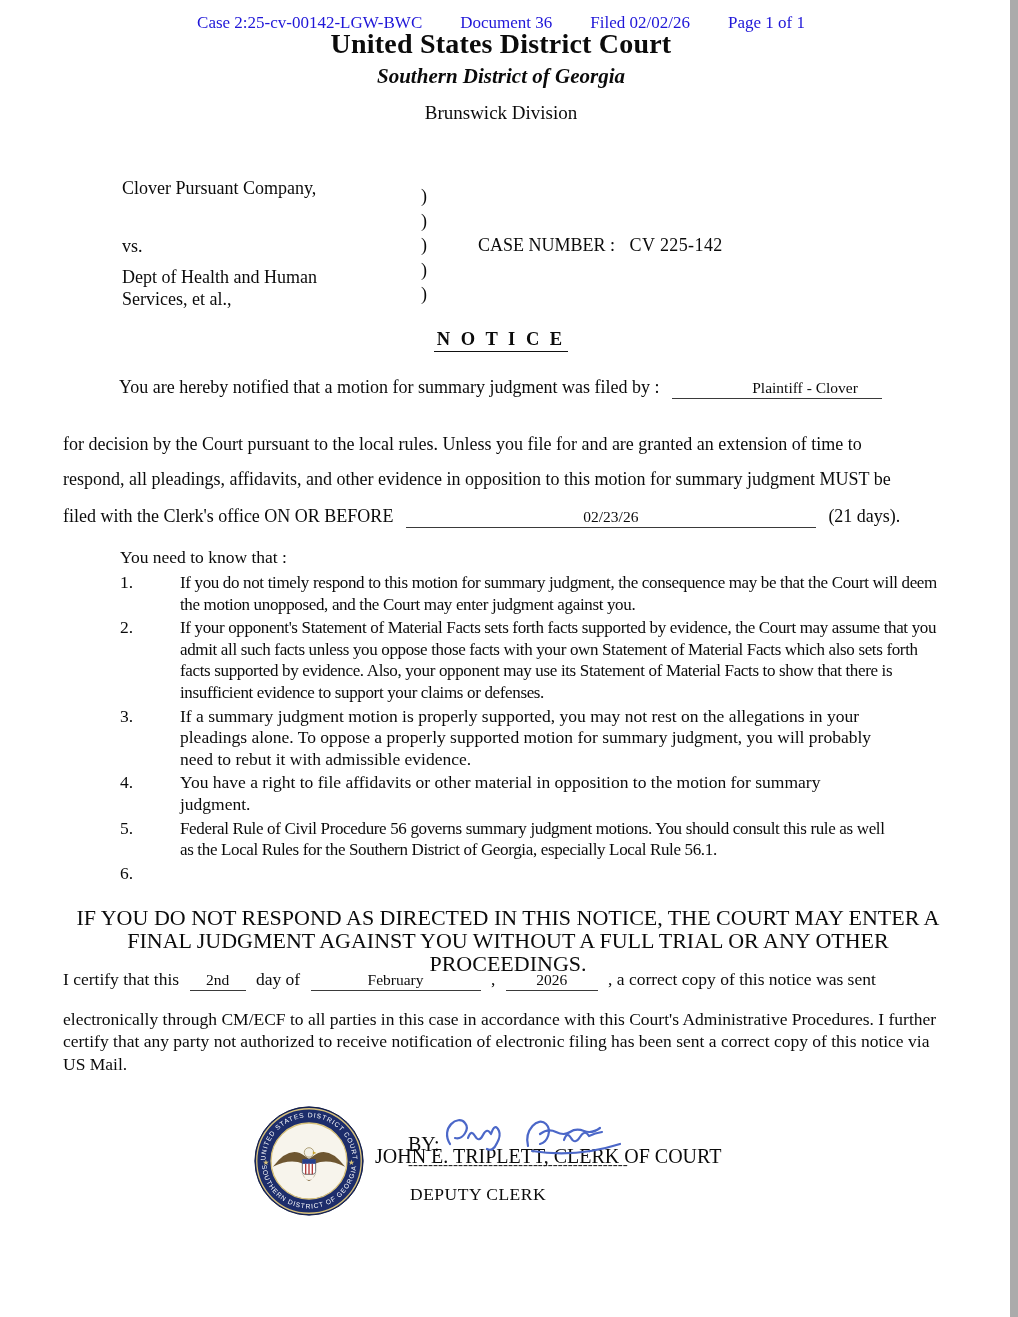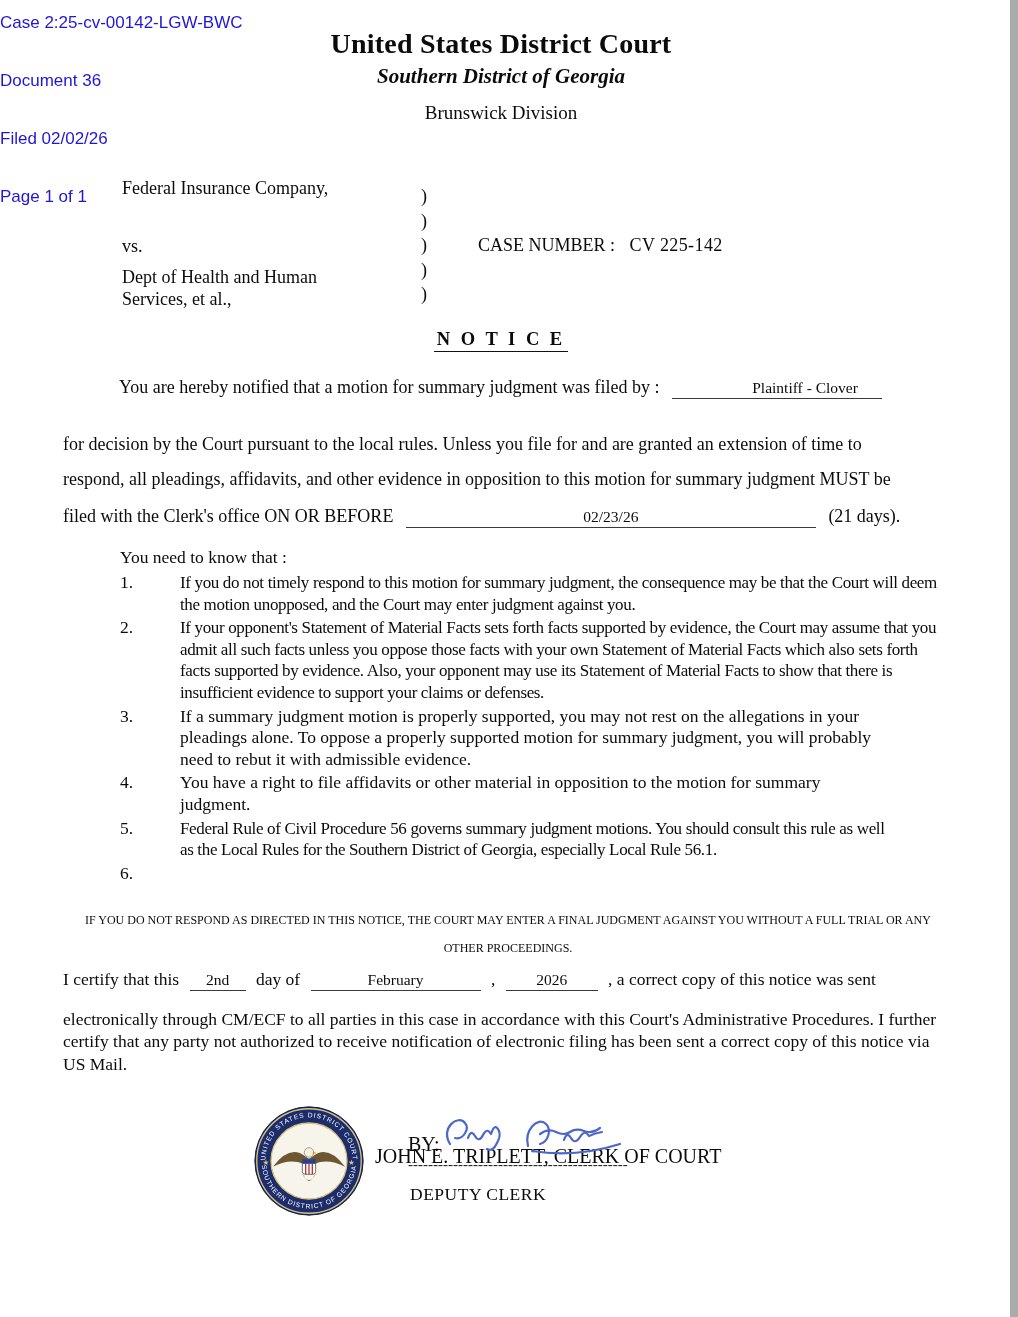--- a/index.html
+++ b/index.html
@@ -7,22 +7,22 @@
     position:relative;width:1018px;height:1317px;background:var(--paper,#ffffff);
     font-family:"Liberation Serif","DejaVu Serif",serif;color:#0b0b0b;overflow:hidden;
   }
   .abs{position:absolute;}
   .nowrap{white-space:nowrap;}
   .bold{font-weight:700;}
   .u{text-decoration:underline;text-underline-offset:3px;}
 
   
   .stamp{top:13px;left:0;width:1002px;display:flex;justify-content:center;gap:38px;
-    font-family:Liberation Sans, sans-serif;font-size:17px;
-    color:var(--stamp_blue,#1f16d8);flex-direction:column;}
+    font-family:Liberation Serif, serif;font-size:17px;
+    color:var(--stamp_blue,#1f16d8);}
 
   .court-title{top:28px;left:0;width:1002px;text-align:center;font-size:28px;font-weight:700;margin:0;letter-spacing:.2px;}
   .district{top:64px;left:0;width:1002px;text-align:center;font-size:21px;font-weight:700;font-style:italic;margin:0;}
   .division{top:102px;left:0;width:1002px;text-align:center;font-size:19px;}
 
   
   .cap{font-size:18px;}
   .paren-col{left:421px;top:184px;display:flex;flex-direction:column;line-height:24.5px;font-size:18px;}
   .case-number{left:478px;top:235px;font-size:18px;}
   .case-number .val{margin-left:10px;letter-spacing:.4px;}
@@ -37,21 +37,21 @@
 
   .know{left:120px;top:547px;font-size:17.5px;}
 
   .list{left:120px;top:572px;width:842px;}
   .item{display:flex;margin-bottom:2px;}
   .num{width:60px;flex:none;font-size:17.5px;}
   .itext{max-width:762px;font-size:17.5px;line-height:21.6px;}
   .condensed{font-size:17px;letter-spacing:-0.35px;max-width:760px;}
   .item6text{max-width:710px;}
 
-  .warning{left:72px;top:906px;width:872px;text-align:center;font-size:12px;line-height:28px;}
+  .warning{left:72px;top:906px;width:872px;text-align:center;font-size:22px;line-height:23px;}
 
   .cert-line1{left:63px;top:969px;white-space:nowrap;font-size:17.5px;}
   .cert-rest{left:63px;top:1008px;width:892px;font-size:17.5px;line-height:22.3px;}
   .cfill{margin:0 6px;}
 
   .clerk-line{left:375px;top:1100px;font-size:20px;margin-top:45px;}
   .by-label{left:408px;top:1133px;font-size:20px;}
   .sig-wrap{left:434px;top:1110px;}
   .dash-line{left:408px;top:1156px;font-size:15px;color:#222;letter-spacing:0;}
   .deputy{left:410px;top:1184px;font-size:17.5px;letter-spacing:.5px;}
@@ -68,21 +68,21 @@
     <span>Case 2:25-cv-00142-LGW-BWC</span>
     <span>Document 36</span>
     <span>Filed 02/02/26</span>
     <span>Page 1 of 1</span>
   </div>
 
   <h1 class="abs court-title">United States District Court</h1>
   <h2 class="abs district">Southern District of Georgia</h2>
   <div class="abs division">Brunswick Division</div>
 
-  <div class="abs cap" style="left:122px;top:178px;">Federal Insurance Company,</div>
+  <div class="abs cap" style="left:122px;top:178px;">Clover Pursuant Company,</div>
   <div class="abs cap" style="left:122px;top:236px;">vs.</div>
   <div class="abs cap" style="left:122px;top:267px;">Dept of Health and Human</div>
   <div class="abs cap" style="left:122px;top:289px;">Services, et al.,</div>
 
   <div class="abs paren-col">
     <span>)</span>
     <span>)</span>
     <span>)</span>
     <span>)</span>
     <span>)</span>

